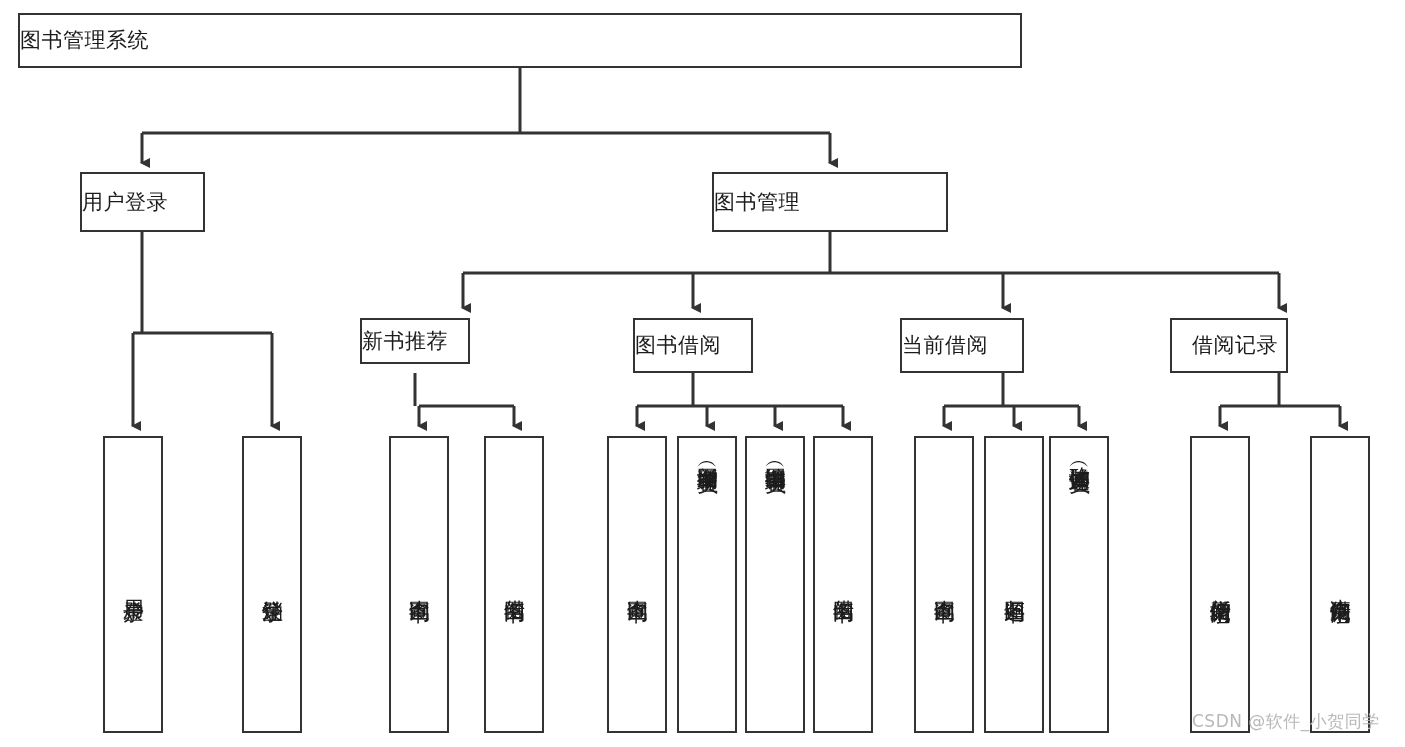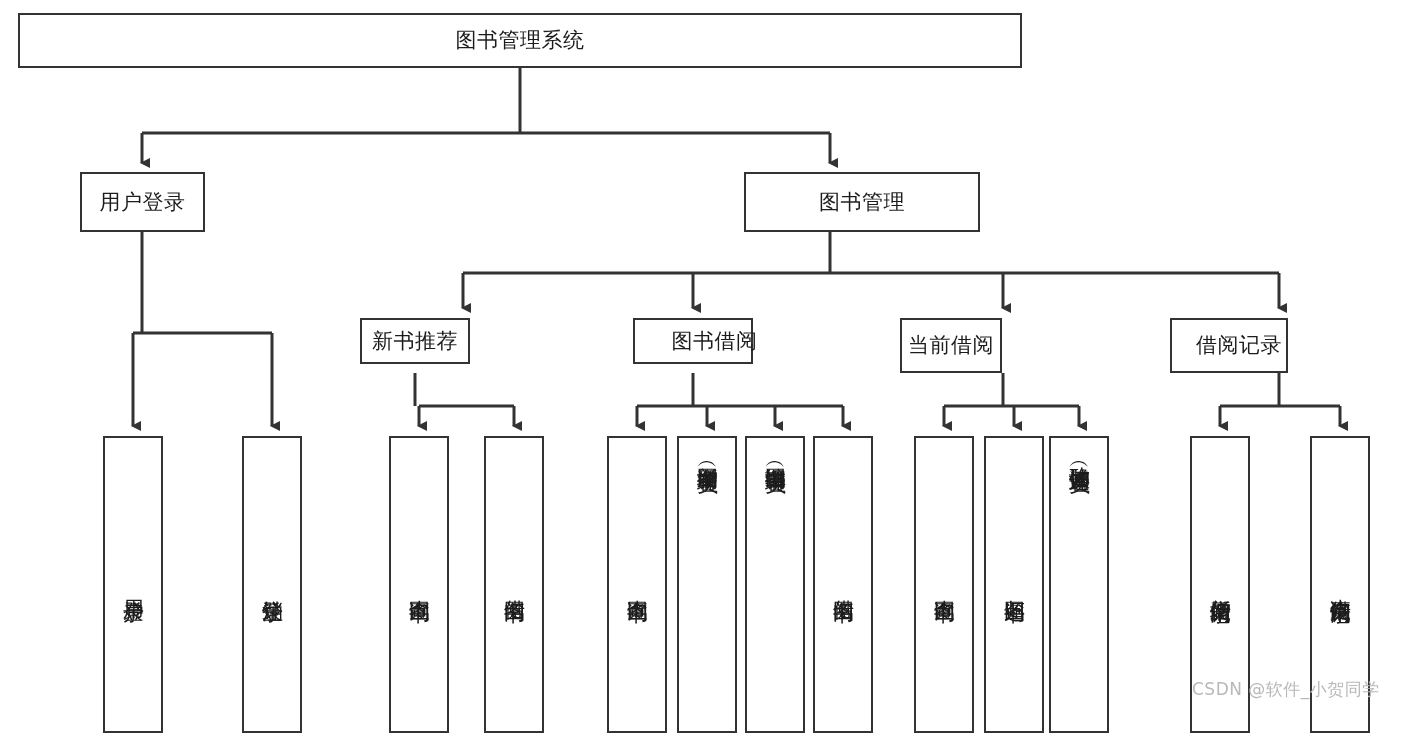--- a/index.html
+++ b/index.html
@@ -25,21 +25,20 @@
     height: 747px;
     pointer-events: none;
   }
   .node {
     position: absolute;
     box-sizing: border-box;
     background: #ffffff;
     border: 2px solid #333333;
     display: flex;
     align-items: center;
-    justify-content: center;
     color: #1c1c1c;
   }
   .node .label {
     font-size: 21px;
     line-height: 1.15;
     letter-spacing: 0.5px;
     white-space: nowrap;
   }
   .node.leaf {
     align-items: flex-start;
@@ -127,32 +126,32 @@
   </svg>
 
   <div class="node root" id="node-root" style="left: 18px; top: 13px; width: 1004px; height: 55px;">
     <span class="label">图书管理系统</span>
   </div>
 
   <div id="level2-layer">
       <div class="node" style="left: 80px; top: 172px; width: 125px; height: 60px;">
         <span class="label">用户登录</span>
       </div>
-      <div class="node" style="left: 712px; top: 172px; width: 236px; height: 60px; margin-left: 32px;">
+      <div class="node" style="left: 712px; top: 172px; width: 236px; height: 60px;">
         <span class="label">图书管理</span>
       </div>
     </div>
   <div id="level3-layer">
       <div class="node" style="left: 360px; top: 318px; width: 110px; height: 46px;">
         <span class="label">新书推荐</span>
       </div>
-      <div class="node" style="left: 633px; top: 318px; width: 120px; height: 46px; padding-left: 43px;">
+      <div class="node" style="left: 633px; top: 318px; width: 120px; height: 55px;">
         <span class="label">图书借阅</span>
       </div>
-      <div class="node" style="left: 900px; top: 318px; width: 102px; height: 55px;">
+      <div class="node" style="left: 900px; top: 318px; width: 124px; height: 55px;">
         <span class="label">当前借阅</span>
       </div>
       <div class="node" style="left: 1170px; top: 318px; width: 118px; height: 55px; padding-left: 20px;">
         <span class="label">借阅记录</span>
       </div>
     </div>
   <div id="leaf-layer">
       <div class="node leaf center" style="left: 103px; top: 436px; width: 60px; height: 297px;">
         <span class="label">用户登录</span>
       </div>
@@ -187,15 +186,15 @@
         <span class="label">确认归还（管理员）</span>
       </div>
       <div class="node leaf center" style="left: 1190px; top: 436px; width: 60px; height: 297px;">
         <span class="label">新增借阅记录</span>
       </div>
       <div class="node leaf center" style="left: 1310px; top: 436px; width: 60px; height: 297px;">
         <span class="label">查询借阅记录</span>
       </div>
     </div>
 
-  <div class="watermark" style="left: 1192px; top: 678px;">CSDN @软件_小贺同学</div>
+  <div class="watermark" style="left: 1192px; top: 710px;">CSDN @软件_小贺同学</div>
 
 </div>
 
 </body></html>

